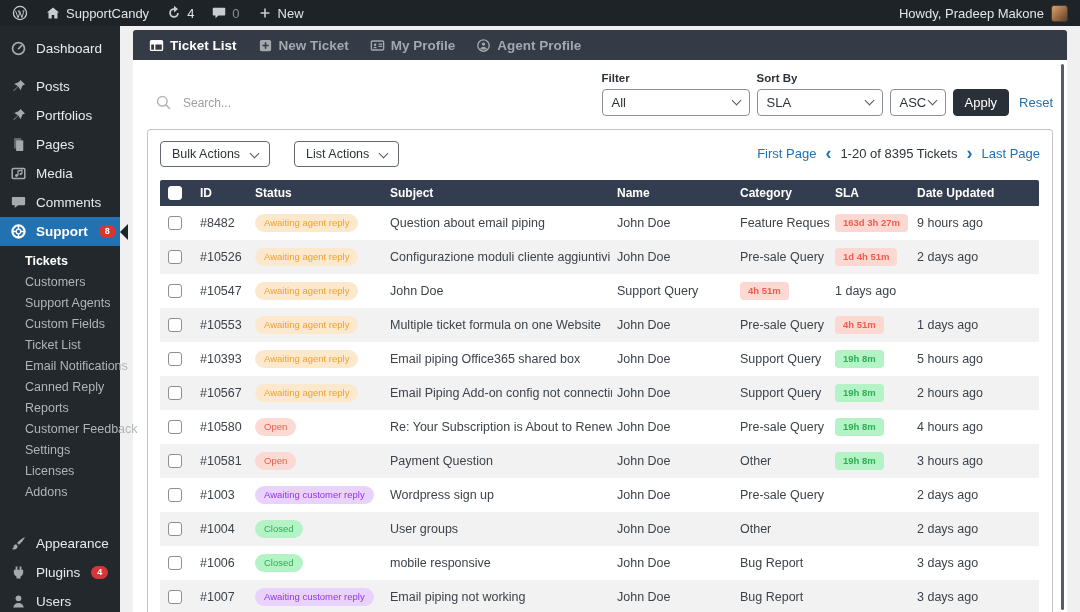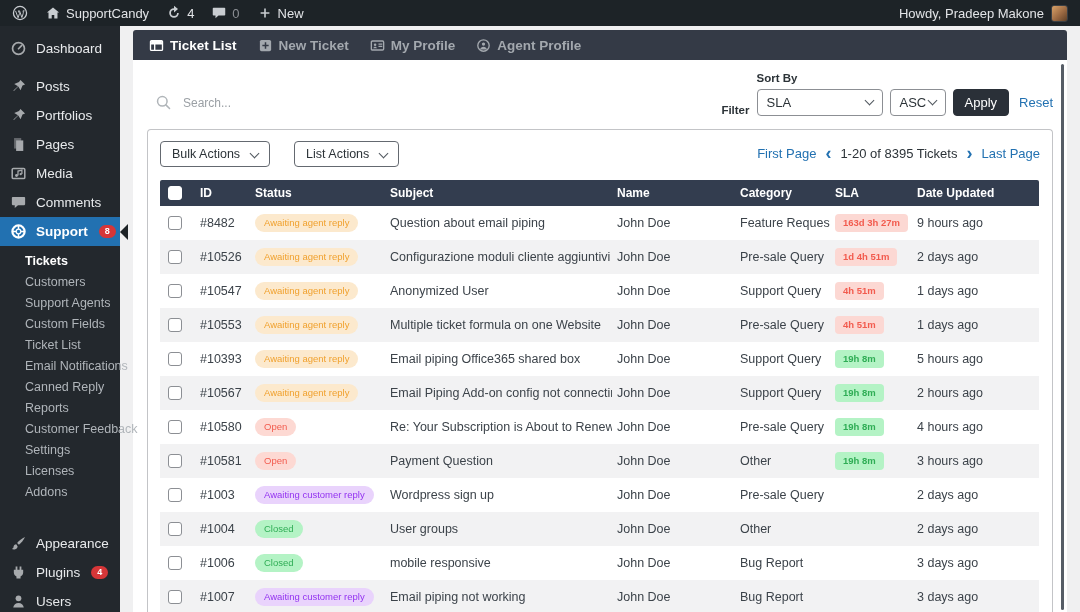--- a/index.html
+++ b/index.html
@@ -316,20 +316,24 @@
               <svg viewBox="0 0 20 20">
                 <circle cx="8.6" cy="8.6" r="5.6" fill="none" stroke="currentColor" stroke-width="1.8"></circle>
                 <path d="M12.8 12.8l4.3 4.3" stroke="currentColor" stroke-width="1.8" stroke-linecap="round"></path>
               </svg>
             </span>
           <input type="text" placeholder="Search..." style="">
         </div>
         <div class="controls">
           <div class="ctl-group">
             <span class="ctl-label">Filter</span>
+            <div class="select sel-filter">
+              <span>All</span>
+              <span class="chev"></span>
+            </div>
           </div>
           <div class="ctl-group">
             <span class="ctl-label">Sort By</span>
             <div class="select sel-sort">
               <span>SLA</span>
               <span class="chev"></span>
             </div>
           </div>
           <div class="select sel-order">
             <span>ASC</span>
@@ -398,21 +402,20 @@
                 <div class="cell">Pre-sale Query</div>
                 <div class="cell"><span class="sla sla-red">1d 4h 51m</span></div>
                 <div class="cell">2 days ago</div>
               </div>
               <div class="trow">
                 <div class="cell cb-cell">
                   <span class="checkbox"></span>
                 </div>
                 <div class="cell">#10547</div>
                 <div class="cell"><span class="badge b-agent">Awaiting agent reply</span></div>
-                <div class="cell subject">Anonymized User</div>
                 <div class="cell">John Doe</div>
                 <div class="cell">Support Query</div>
                 <div class="cell"><span class="sla sla-red">4h 51m</span></div>
                 <div class="cell">1 days ago</div>
               </div>
               <div class="trow alt">
                 <div class="cell cb-cell">
                   <span class="checkbox"></span>
                 </div>
                 <div class="cell">#10553</div>

